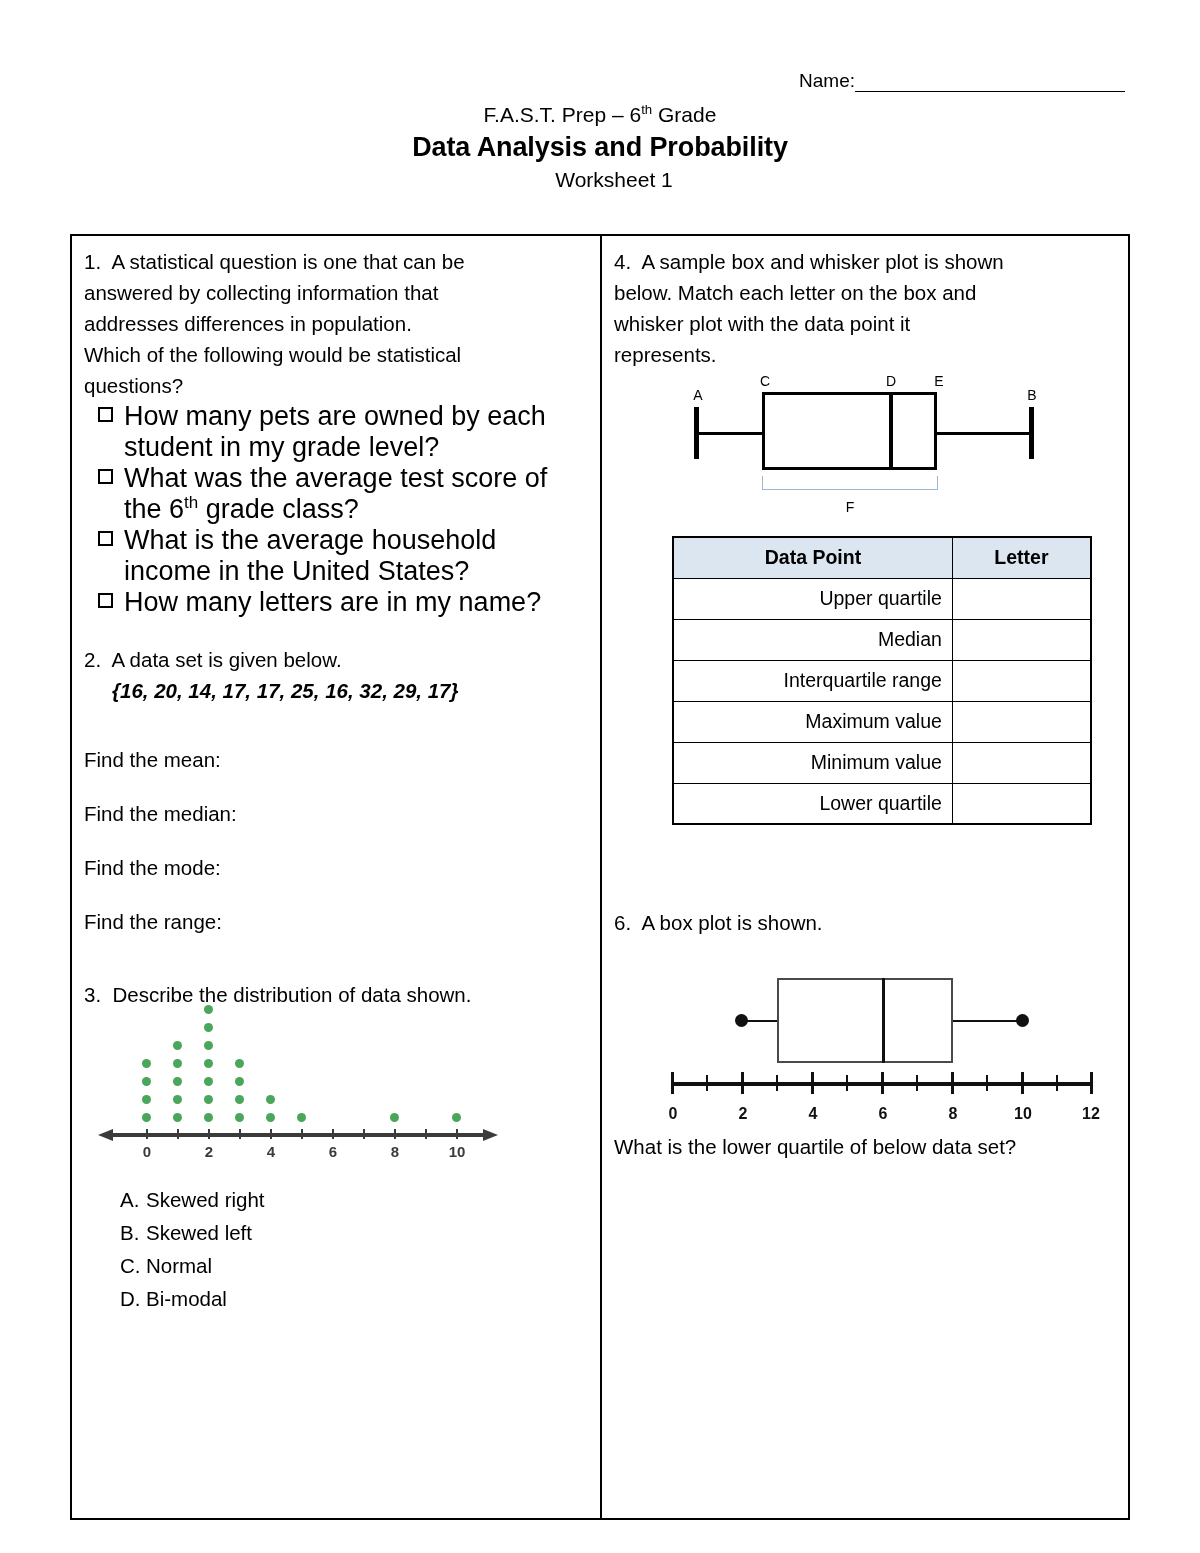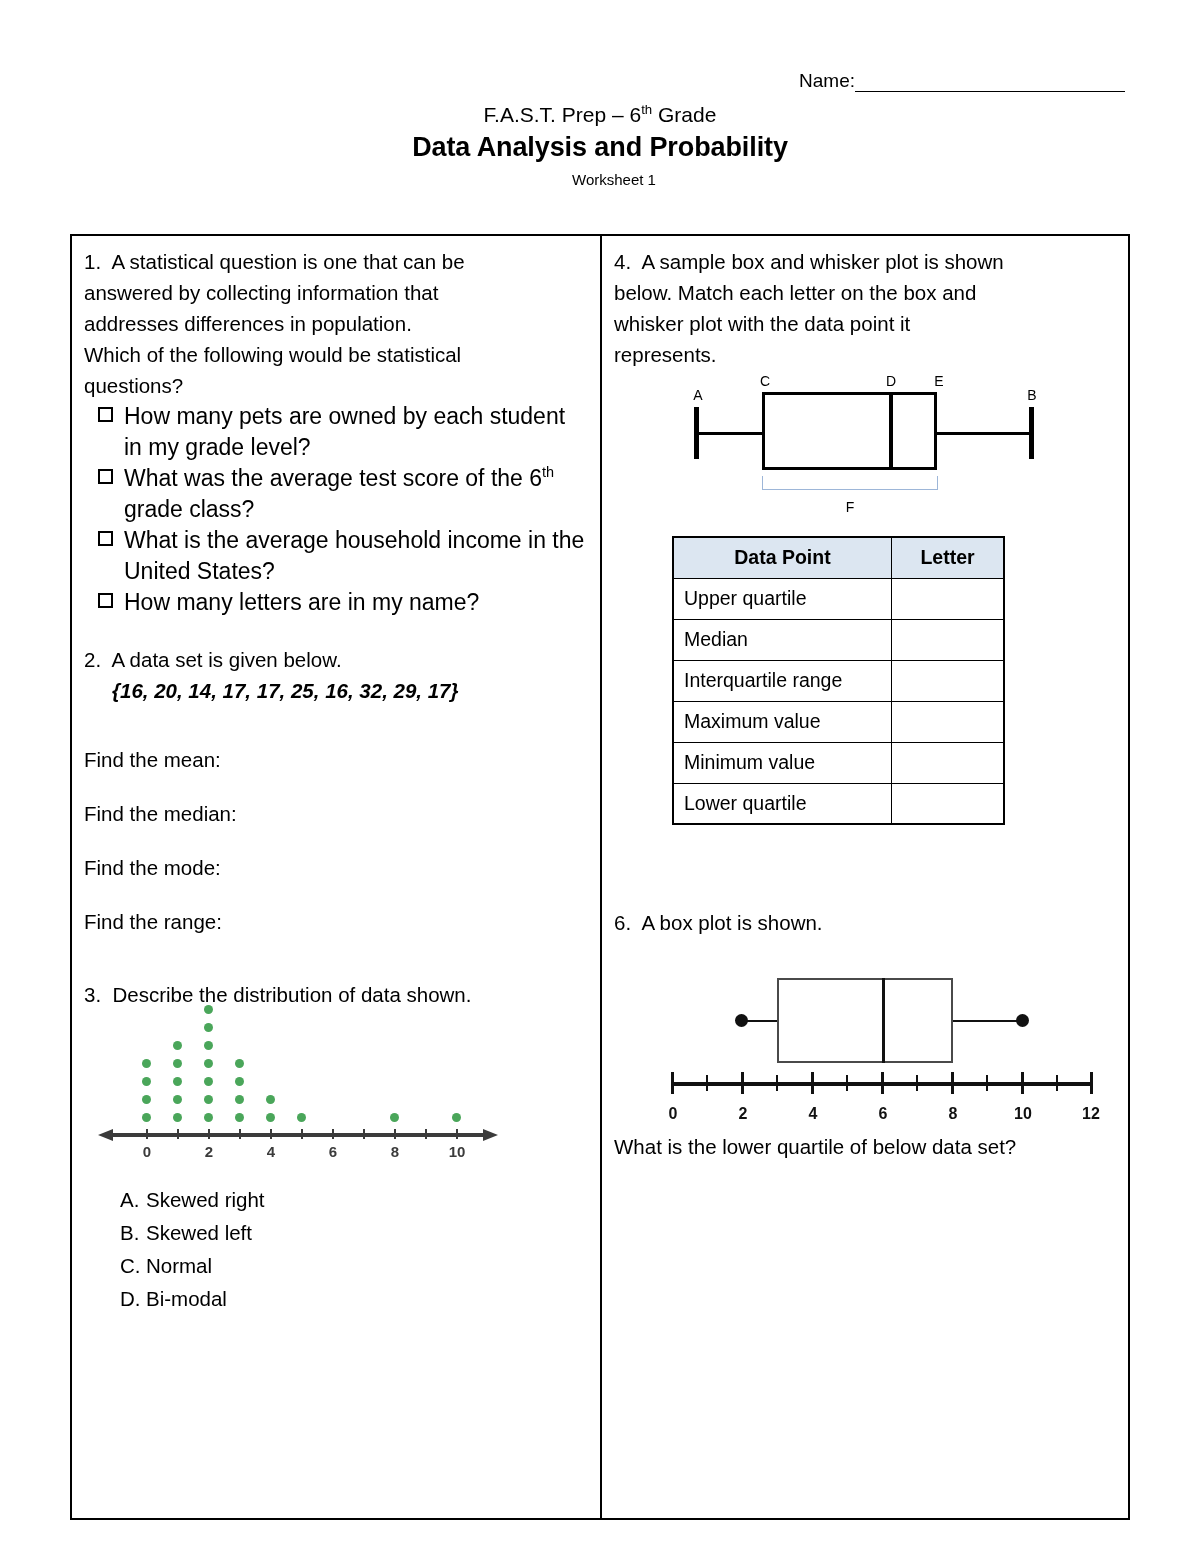--- a/index.html
+++ b/index.html
@@ -30,21 +30,21 @@
   .titles {
     position: absolute;
     top: 100px; left: 0; right: 0;
     text-align: center;
   }
   .title-sub1 { font-size: 21px; line-height: 29px; }
   .title-main {
     font-size: 27px; font-weight: bold; line-height: 36px;
     letter-spacing: -0.1px;
   }
-  .title-sub2 { font-size: 15px; line-height: 30px; padding-left: 28px; }
+  .title-sub2 { font-size: 21px; line-height: 30px; padding-left: 28px; }
   sup { font-size: 0.63em; vertical-align: super; line-height: 0; }
 
   
   .sheet {
     position: absolute;
     left: 70px; top: 234px;
     width: 1060px; height: 1286px;
     border: 2.2px solid #000;
     display: flex;
   }
@@ -54,21 +54,21 @@
   }
   .col-left  { width: 530px; border-right: 2.2px solid #000; }
   .col-right { width: 526px; }
 
   
   .q { font-size: 20.5px; line-height: 31px; }
   .q-body { font-size: 20.5px; line-height: 31px; }
 
   .chk-list { list-style: none; margin: 0; padding: 0 0 0 14px; }
   .chk-item {
-    font-size: 23px; line-height: 31px;
+    font-size: 27px; line-height: 31px;
     position: relative;
     padding-left: 26px;
   }
   .chk-box {
     position: absolute; left: 0; top: 6px;
     width: 15px; height: 15px;
     border: 2px solid #000;
   }
 
   .dataset {
@@ -124,35 +124,35 @@
     height: 14px;
   }
   .bw4 .brk-lab {
     position: absolute; font-size: 14px; transform: translateX(-50%);
   }
 
   
   .dp-table {
     border-collapse: collapse;
     margin: 12px 0 0 58px;
-    width: 333px;
+    width: 420px;
     border: 2.2px solid #000;
   }
   .dp-table th, .dp-table td {
     border: 1.6px solid #000;
     font-size: 19.5px;
     height: 41px;
     padding: 0 10px;
   }
   .dp-table th {
     background: #dce6f1;
     font-weight: bold;
     text-align: center;
   }
-  .dp-table td.name-cell { text-align: left; }
+  .dp-table td.name-cell { text-align: right; }
   .dp-table td.ans-cell { width: 128px; }
   .dp-table th.col-dp { width: 258px; }
   .dp-table th.col-letter { width: 128px; }
 
   
   .bw6 { position: relative; width: 470px; height: 175px; margin: 14px 0 0 22px; }
   .bw6 .box6 { position: absolute; border: 2px solid #4a4a4a; background: #fff; }
   .bw6 .med6 { position: absolute; width: 2.5px; background: #111; }
   .bw6 .wh6 { position: absolute; height: 2px; background: #111; }
   .bw6 .dot6 { position: absolute; width: 13px; height: 13px; border-radius: 50%; background: #111; }

